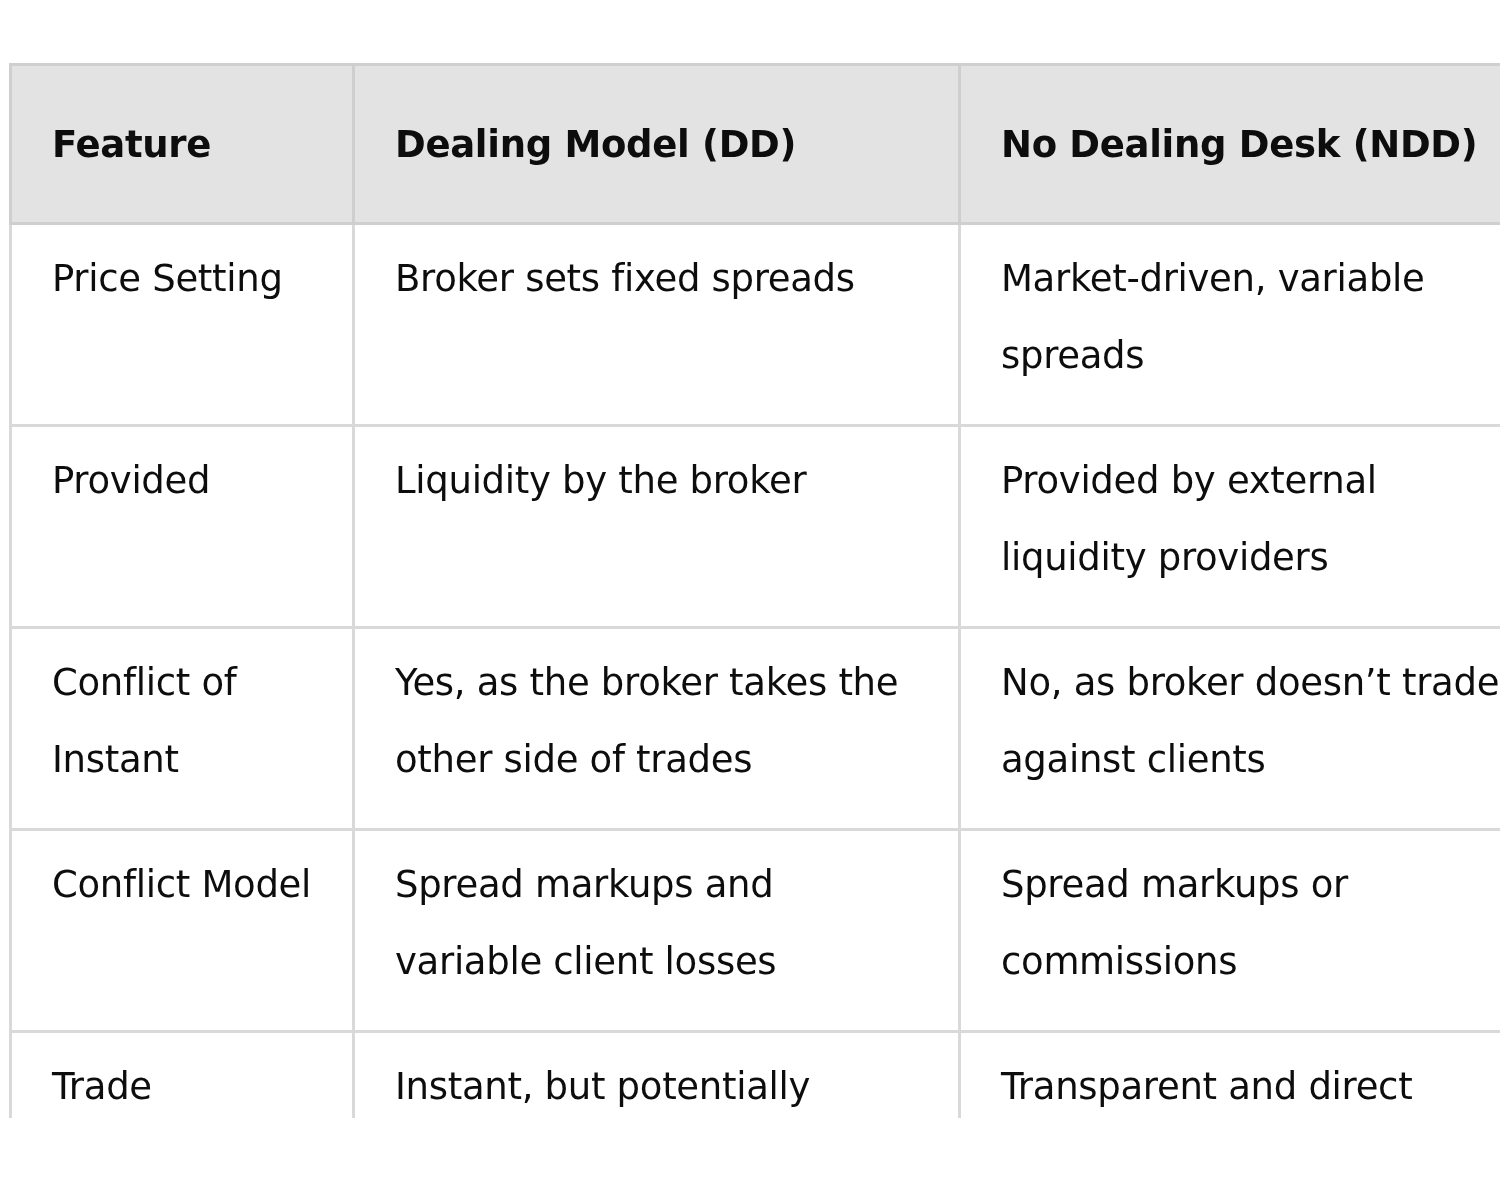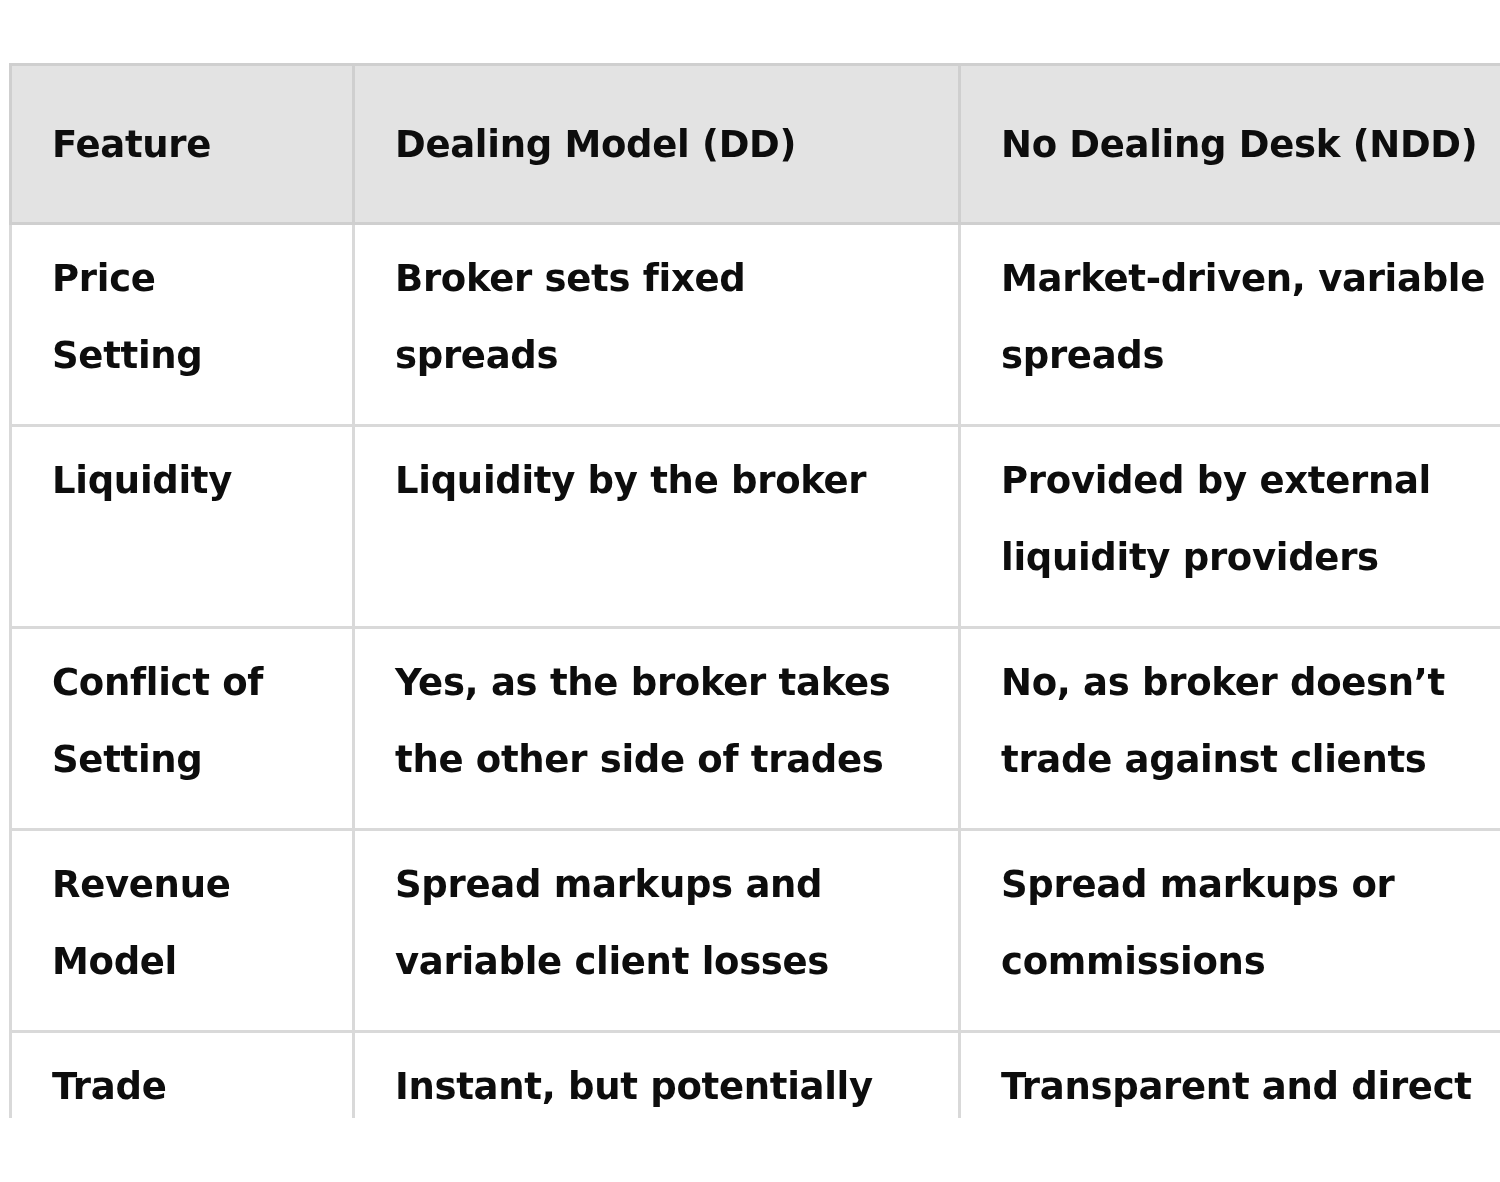--- a/index.html
+++ b/index.html
@@ -29,21 +29,20 @@
       width: 1560px;
     }
     table.cmp th, table.cmp td {
       border: 3px solid #d9d9d9;
       text-align: left;
       vertical-align: top;
       padding: 0 38px 0 40px;
       font-size: 37px;
       line-height: 77px;
       letter-spacing: -0.3px;
-      font-weight: bold;
     }
     table.cmp thead th {
       background: #e3e3e3;
       font-weight: bold;
       border-color: #cfcfcf;
       vertical-align: middle;
       height: 156px;
     }
     table.cmp tbody td {
       height: 184px;
@@ -71,31 +70,31 @@
         <th>No Dealing Desk (NDD)</th>
       </tr>
     </thead>
     <tbody>
       <tr>
         <td>Price Setting</td>
         <td>Broker sets fixed spreads</td>
         <td>Market-driven, variable spreads</td>
       </tr>
       <tr>
-        <td>Liquidity</td>
+        <td>Provided</td>
         <td>Liquidity by the broker</td>
         <td>Provided by external liquidity providers</td>
       </tr>
       <tr>
-        <td>Conflict of Setting</td>
+        <td>Conflict of Instant</td>
         <td>Yes, as the broker takes the other side of trades</td>
         <td>No, as broker doesn’t trade against clients</td>
       </tr>
       <tr>
-        <td>Revenue Model</td>
+        <td>Conflict Model</td>
         <td>Spread markups and variable client losses</td>
         <td>Spread markups or commissions</td>
       </tr>
       <tr>
         <td>Trade Execution</td>
         <td>Instant, but potentially manipulated</td>
         <td>Transparent and direct execution</td>
       </tr>
     </tbody>
   </table>

